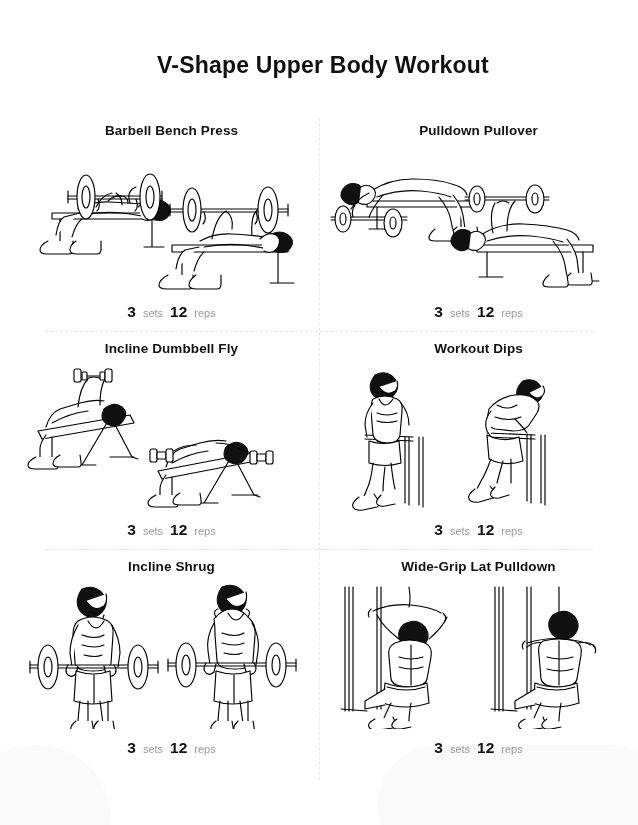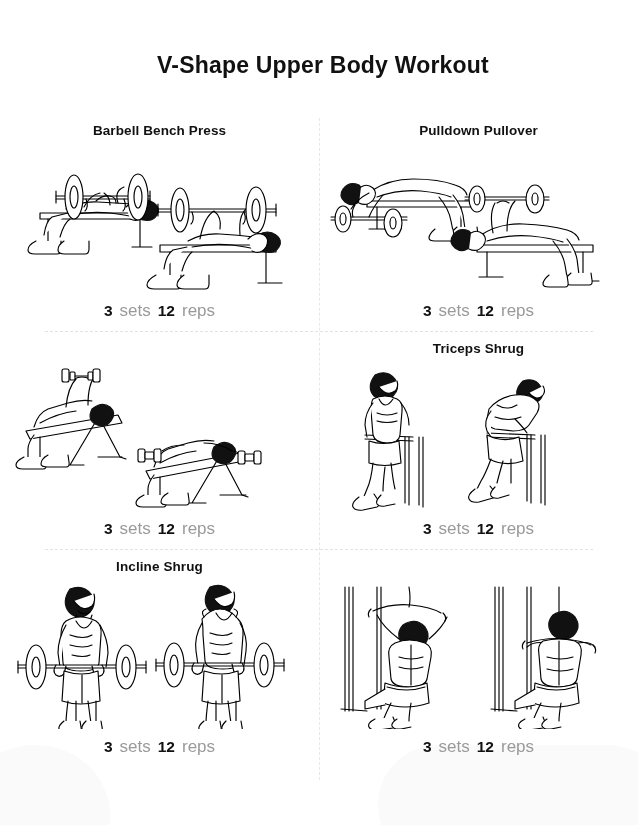--- a/index.html
+++ b/index.html
@@ -36,21 +36,21 @@
   .hrule-2{top:441px;}
   .vrule{
     position:absolute;left:319px;top:10px;width:1px;height:662px;
     border-left:1px dashed #e7e7e7;
   }
 
   .cell{position:absolute;width:319px;height:218px;}
   .c-r0{top:5px;}
   .c-r1{top:223px;}
   .c-r2{top:441px;}
-  .c-c0{left:0;}
+  .c-c0{left:12px;}
   .c-c1{left:319px;}
 
   .ex-title{
     position:absolute;top:10px;left:0;width:100%;
     text-align:center;
     font-size:13.5px;font-weight:bold;color:#111111;
     letter-spacing:.1px;
   }
 
   .art{
@@ -58,21 +58,21 @@
   }
   .art svg{display:block;width:100%;height:100%;}
 
   .reps{
     position:absolute;bottom:10px;left:0;width:100%;
     text-align:center;
     font-size:13px;
     white-space:nowrap;
   }
   .reps .num{font-weight:bold;font-size:15.5px;color:#111111;}
-  .reps .unit{color:#9a9a9a;font-size:17px;font-weight:normal;}
+  .reps .unit{color:#9a9a9a;font-size:11px;font-weight:normal;}
   .reps .sp{display:inline-block;width:7px;}
 </style>
 </head>
 <body>
 
 <div class="bg-blob blob-a"></div>
 <div class="bg-blob blob-b"></div>
 
 <div class="page">
 
@@ -211,20 +211,21 @@
             <ellipse cx="94" cy="20" rx="3" ry="6" fill="#fff"></ellipse>
           </g>
         </svg>
       </div>
       <div class="reps">
         <span class="num">3</span><span class="sp"></span><span class="unit">sets</span><span class="sp"></span><span class="num">12</span><span class="sp"></span><span class="unit">reps</span>
       </div>
     </div>
 
     <div class="cell c-r1 c-c0">
+      <div class="ex-title">Incline Dumbbell Fly</div>
       <div class="art">
         <svg viewBox="0 0 319 150" fill="none" stroke="#000" stroke-width="1.15" stroke-linecap="round" stroke-linejoin="round">
           <g>
 
             <path d="M26 70 L118 54 L122 62 L30 78 Z" fill="#fff"></path>
             <path d="M40 76 L40 102 M32 102 L54 102 M96 60 L70 104 M62 104 L84 104"></path>
             <path d="M100 58 L120 96 L126 98"></path>
             <path d="M98 96 L122 96"></path>
 
             <path d="M34 66 q4 -14 14 -18 l20 -6 q14 -4 24 -2" fill="#fff"></path>
@@ -276,21 +277,21 @@
             </g>
           </g>
         </svg>
       </div>
       <div class="reps">
         <span class="num">3</span><span class="sp"></span><span class="unit">sets</span><span class="sp"></span><span class="num">12</span><span class="sp"></span><span class="unit">reps</span>
       </div>
     </div>
 
     <div class="cell c-r1 c-c1">
-      <div class="ex-title">Triceps Shrug</div>
+      <div class="ex-title">Workout Dips</div>
       <div class="art">
         <svg viewBox="0 0 319 150" fill="none" stroke="#000" stroke-width="1.15" stroke-linecap="round" stroke-linejoin="round">
 
           <g transform="translate(28,6)">
 
             <line x1="18" y1="68" x2="66" y2="70"></line>
             <line x1="18" y1="72" x2="66" y2="74"></line>
             <line x1="58" y1="70" x2="58" y2="136"></line>
             <line x1="62" y1="70" x2="62" y2="138"></line>
             <line x1="72" y1="70" x2="72" y2="138"></line>
@@ -426,20 +427,21 @@
             <line x1="106" y1="74" x2="106" y2="86"></line>
           </g>
         </svg>
       </div>
       <div class="reps">
         <span class="num">3</span><span class="sp"></span><span class="unit">sets</span><span class="sp"></span><span class="num">12</span><span class="sp"></span><span class="unit">reps</span>
       </div>
     </div>
 
     <div class="cell c-r2 c-c1">
+      <div class="ex-title">Wide-Grip Lat Pulldown</div>
       <div class="art">
         <svg viewBox="0 0 319 150" fill="none" stroke="#000" stroke-width="1.15" stroke-linecap="round" stroke-linejoin="round">
 
           <g transform="translate(18,4)">
 
             <line x1="8" y1="4" x2="8" y2="128"></line>
             <line x1="12" y1="4" x2="12" y2="128"></line>
             <line x1="16" y1="4" x2="16" y2="128"></line>
             <line x1="40" y1="4" x2="40" y2="126"></line>
             <line x1="44" y1="4" x2="44" y2="126"></line>

